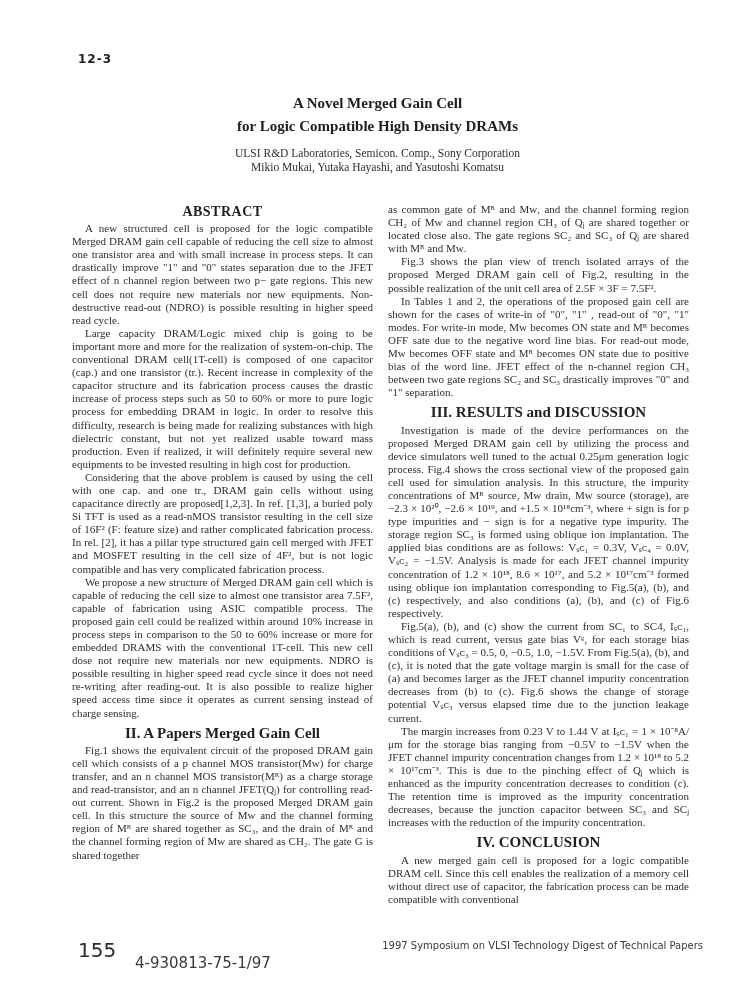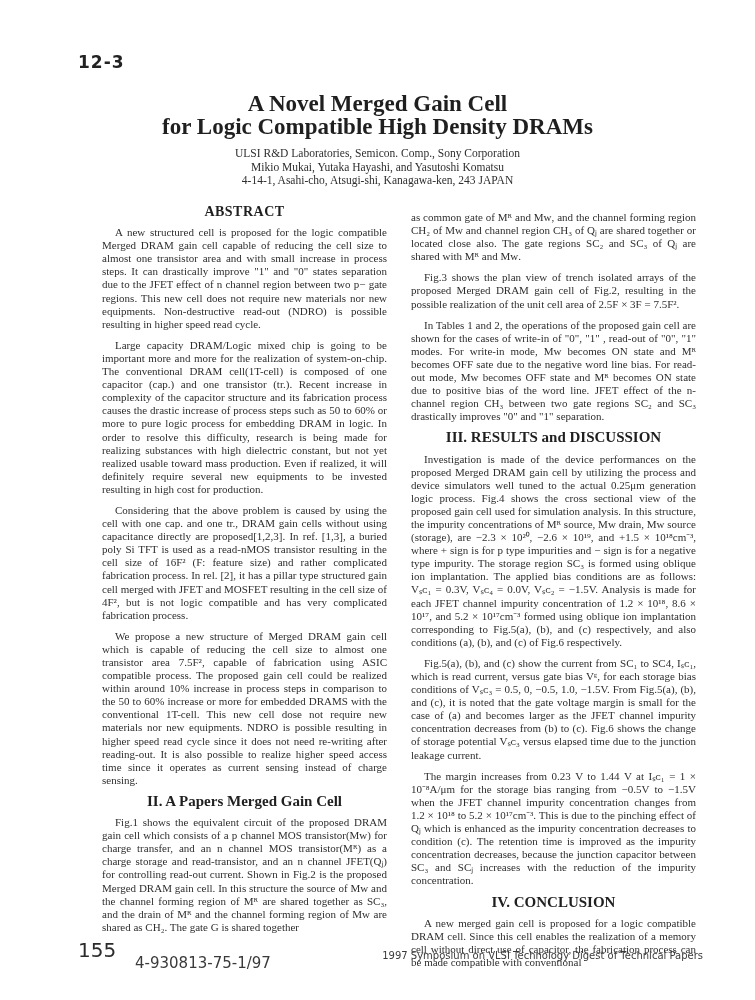--- a/index.html
+++ b/index.html
@@ -15,62 +15,62 @@
     background: #ffffff;
     color: #2e2e2e;
     font-family: "Liberation Serif", serif;
     overflow: hidden;
   }
   .paper-number {
     position: absolute;
     left: 78px;
     top: 52px;
     font-family: "DejaVu Sans", sans-serif;
-    font-size: 17px;
+    font-size: 12px;
     font-weight: bold;
     letter-spacing: 1px;
     color: #222;
   }
   .head-block {
     position: absolute;
     left: 0;
     top: 92px;
     width: 100%;
     text-align: center;
   }
   .title {
-    font-size: 23px;
+    font-size: 15px;
     font-weight: bold;
     line-height: 23px;
     color: #1f1f1f;
   }
   .authors {
     margin-top: 9px;
     font-size: 11.5px;
     line-height: 13.5px;
     color: #2e2e2e;
   }
   .columns {
     position: absolute;
-    left: 94px;
+    left: 72px;
     top: 203px;
     width: 618px;
     height: 740px;
     display: flex;
-    gap: 8px;
+    gap: 15px;
   }
   .col {
     width: 301px;
     text-align: justify;
     font-size: 11px;
     line-height: 13.1px;
     color: #2e2e2e;
   }
   .col p {
-    margin: 8px;
+    margin: 0;
     text-indent: 13px;
   }
   .col p.noindent { text-indent: 0; }
   h2.abstract-h {
     margin: 2px 0 4px 0;
     text-align: center;
     font-size: 14px;
     font-weight: bold;
     letter-spacing: 0.5px;
     color: #1f1f1f;
@@ -99,41 +99,40 @@
   .footer .code {
     position: absolute;
     left: 135px;
     top: 16px;
     font-size: 15px;
     color: #3a3a3a;
   }
   .footer .right-note {
     position: absolute;
     right: 52px;
-    top: 12px;
+    top: 2px;
     font-size: 10px;
     color: #3a3a3a;
   }
 </style>
 </head>
 <body>
 
 <div class="page">
 
   <div class="paper-number">12-3</div>
 
   <div class="head-block">
     <div class="title">
       <div>A Novel Merged Gain Cell</div>
       <div>for Logic Compatible High Density DRAMs</div>
     </div>
     <div class="authors">
       <div>ULSI R&amp;D Laboratories, Semicon. Comp., Sony Corporation</div>
       <div>Mikio Mukai, Yutaka Hayashi, and Yasutoshi Komatsu</div>
-      <div>4-14-1, Asahi-cho, Atsugi-shi, Kanagawa-ken, 243 JAPAN</div>
     </div>
   </div>
 
   <div class="columns">
 
     <div class="col">
       <h2 class="abstract-h">ABSTRACT</h2>
       <p>A new structured cell is proposed for the logic compatible Merged DRAM gain cell capable of reducing the cell size to almost one transistor area and with small increase in process steps. It can drastically improve "1" and "0" states separation due to the JFET effect of n channel region between two p− gate regions. This new cell does not require new materials nor new equipments. Non-destructive read-out (NDRO) is possible resulting in higher speed read cycle.</p>
 
       <p>Large capacity DRAM/Logic mixed chip is going to be important more and more for the realization of system-on-chip. The conventional DRAM cell(1T-cell) is composed of one capacitor (cap.)  and one transistor (tr.). Recent increase in complexity of the capacitor structure and its fabrication process causes the drastic increase of process steps such as 50 to 60% or more to pure logic process for embedding DRAM in logic. In order to resolve this difficulty, research is being made for realizing substances with high dielectric constant, but not yet realized usable toward mass production. Even if realized, it will definitely require several new equipments to be invested resulting in high cost for production.</p>

